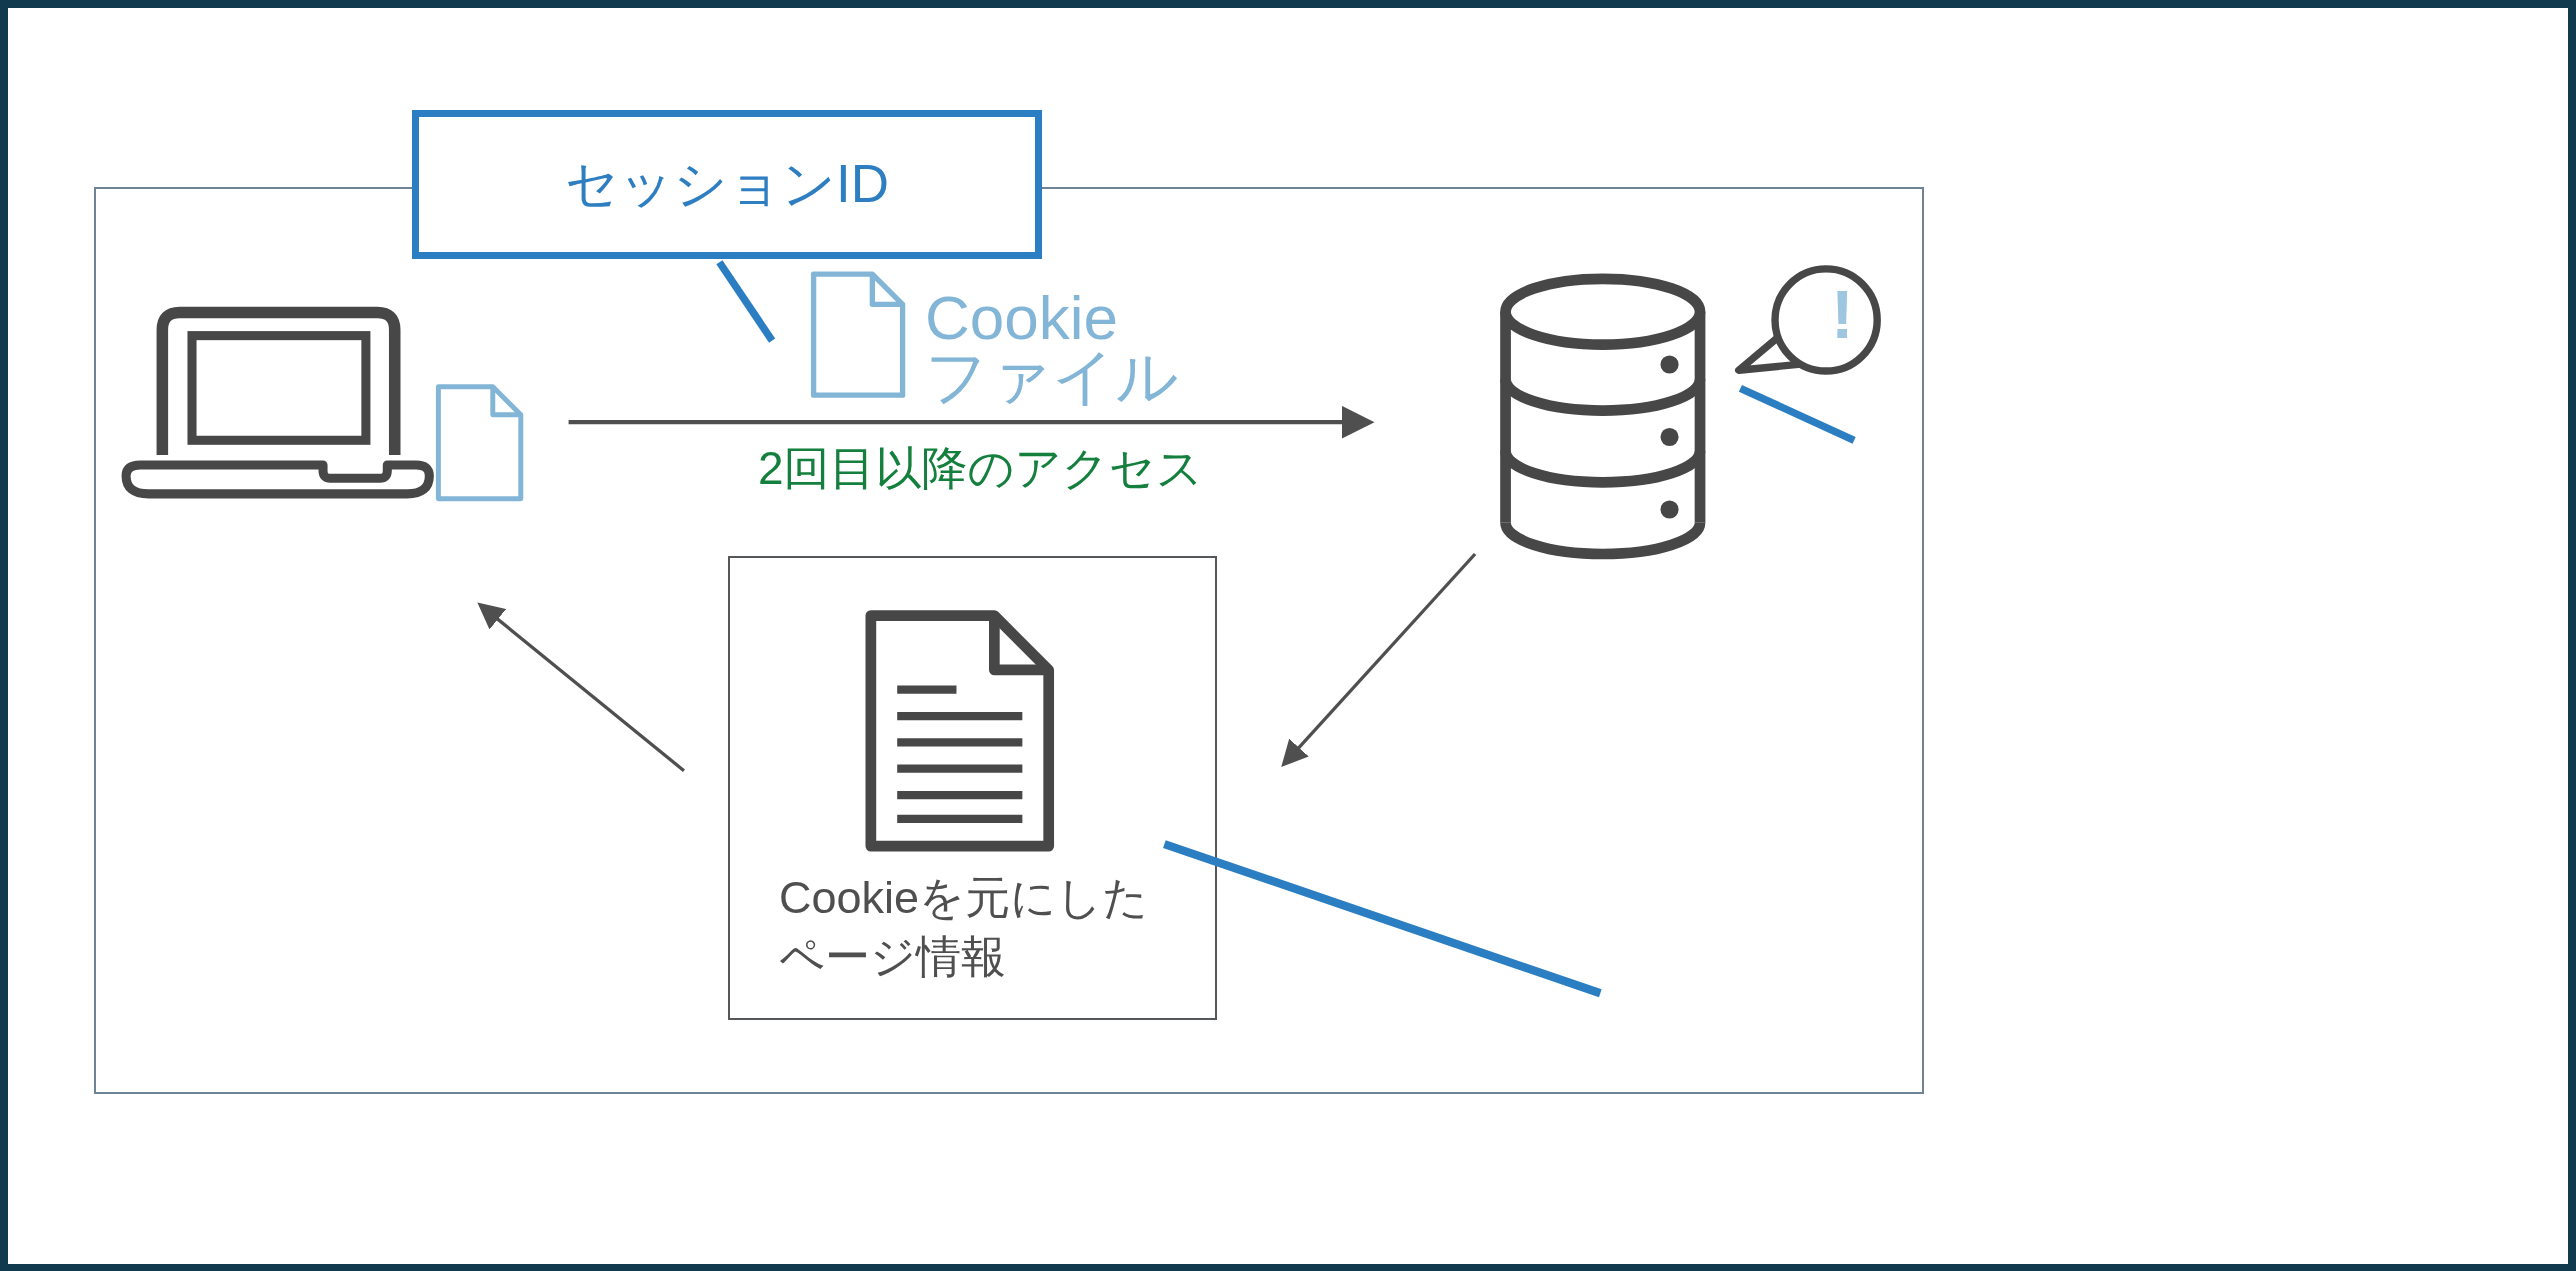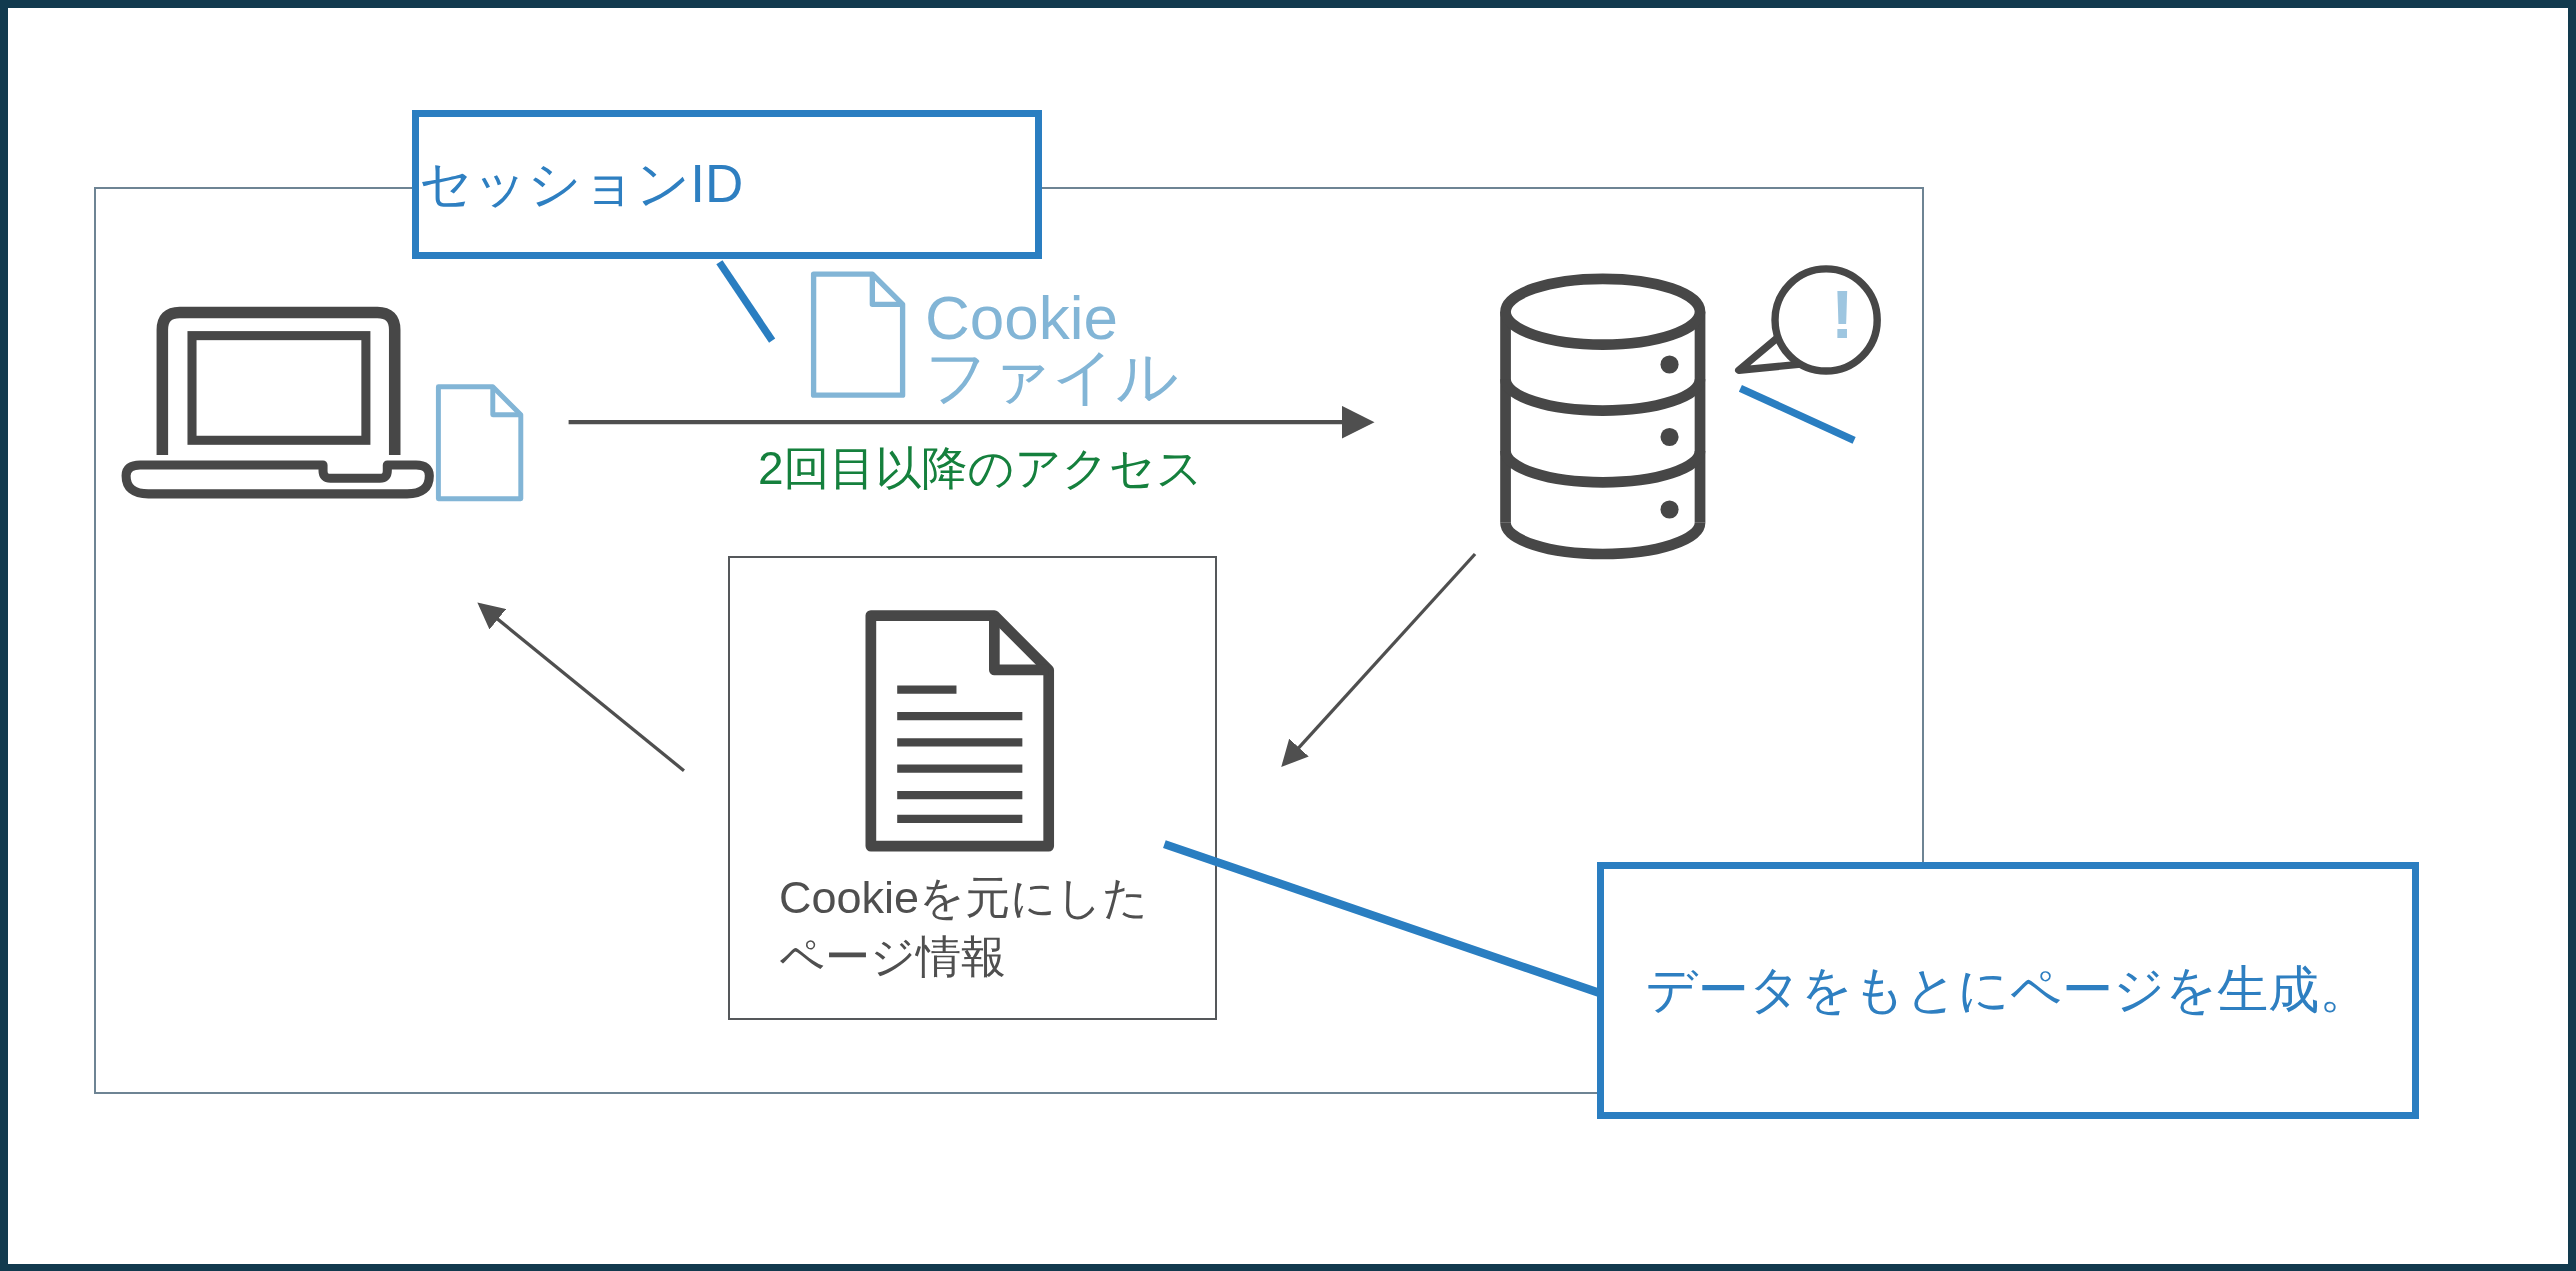--- a/index.html
+++ b/index.html
@@ -48,21 +48,21 @@
     box-sizing: border-box;
     display: flex;
     align-items: center;
     z-index: 10;
   }
   .callout.session {
     left: 412px;
     top: 110px;
     width: 630px;
     height: 149px;
-    justify-content: flex-start;
+    justify-content: center;
     font-size: 53px;
   }
   .callout.server {
     left: 1855px;
     top: 152px;
     width: 670px;
     height: 576px;
     font-size: 52px;
     line-height: 82px;
     padding: 0 21.4px 0 28px;
@@ -213,19 +213,16 @@
 
   <div class="cookie-label ml">Cookie
 ファイル</div>
   <div class="access-label">2回目以降のアクセス</div>
 
   <div class="callout session">
     <span>セッションID</span>
   </div>
 
 
-  <div class="callout generate">
-    <span>データをもとにページを生成。</span>
-  </div>
 
   <div class="frame"></div>
 </div>
 
 
 </body></html>

